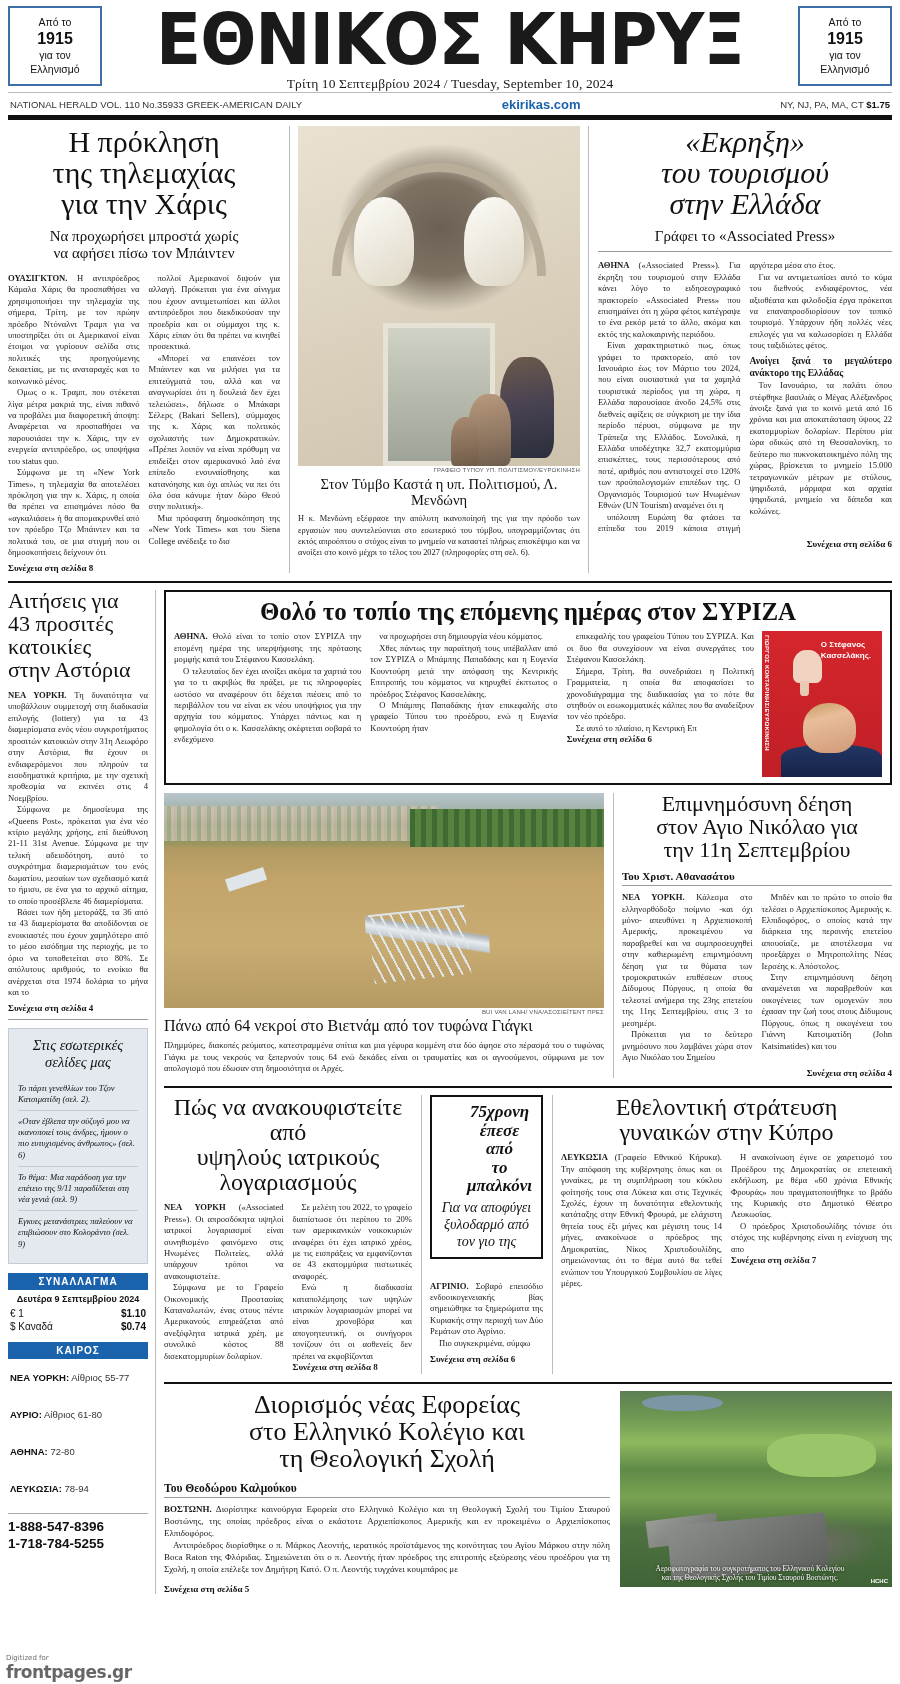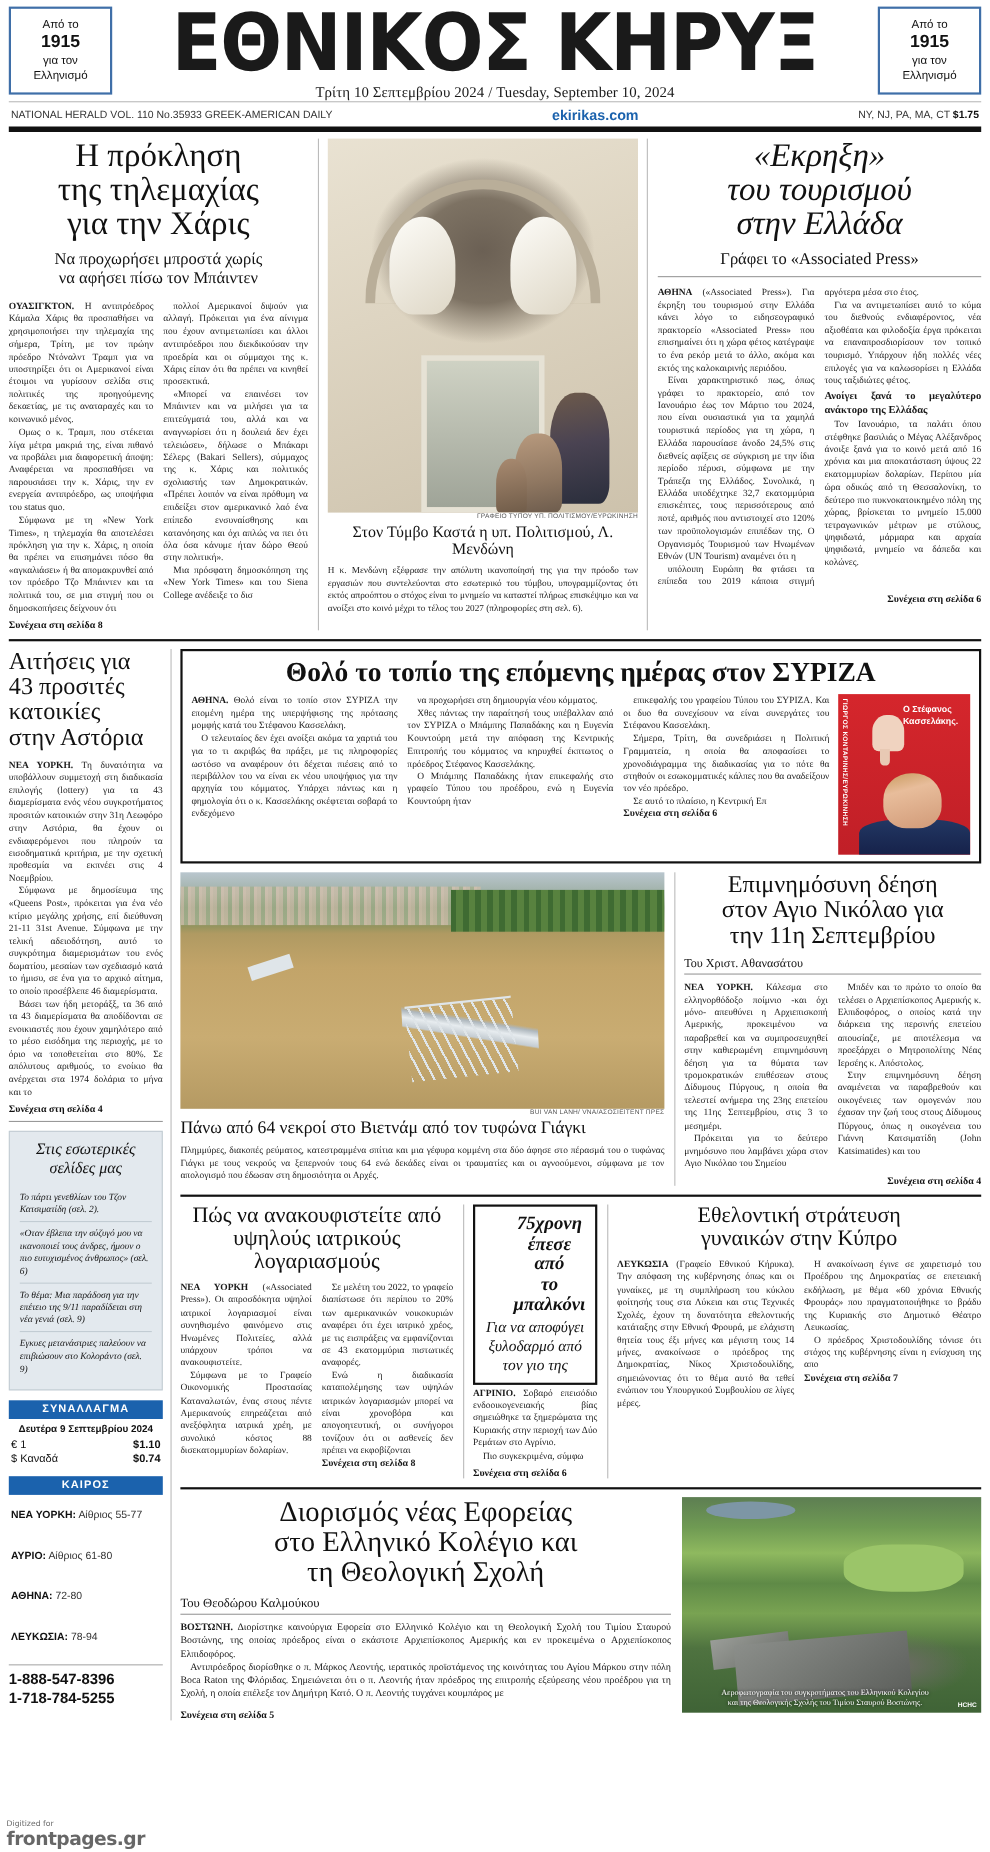--- a/index.html
+++ b/index.html
@@ -42,23 +42,23 @@
   }
   .infobar .site { color: #1b62ad; font-weight: bold; font-size: 13px; }
   .infobar .price { font-weight: bold; color: #111; }
   .rule-thick { height: 5px; background: #111; margin-bottom: 6px; }
 
   
   .hl { font-family: "Liberation Serif", serif; font-weight: normal; text-align: center; line-height: 1.04; color: #111; }
   .hl-xl { font-size: 30px; }
   .hl-lg { font-size: 26px; }
   .hl-md { font-size: 22px; }
-  .hl-sm { font-size: 20px; }
+  .hl-sm { font-size: 24px; }
   .deck { text-align: center; font-size: 15px; line-height: 1.18; margin-top: 8px; color: #111; }
-  .byline { font-size: 11px; font-weight: normal; border-bottom: 1px solid #999; padding-bottom: 3px; margin-bottom: 6px; }
+  .byline { font-size: 11px; font-weight: bold; border-bottom: 1px solid #999; padding-bottom: 3px; margin-bottom: 6px; }
   .body-txt { font-size: 8.6px; line-height: 1.33; text-align: justify; color: #1a1a1a; hyphens: auto; }
   .body-txt p { text-indent: 9px; margin: 0; }
   .body-txt p:first-child { text-indent: 0; }
   .body-txt b { font-weight: bold; }
   .cols2 { column-count: 2; column-gap: 9px; }
   .cols3 { column-count: 3; column-gap: 9px; }
   .jump { font-size: 9px; font-weight: bold; margin-top: 5px; }
   .credit { font-family: "Liberation Sans", sans-serif; font-size: 6px; color: #555; text-align: right; letter-spacing: 0.2px; padding: 1px 0; }
   .photo { background: #cfd8dc; position: relative; overflow: hidden; }
 
@@ -416,21 +416,21 @@
             <div class="hl-it" style="font-size:17px;margin-left:26px;">
               <div>75χρονη</div>
               <div>έπεσε από</div>
               <div>το μπαλκόνι</div>
             </div>
             <div style="text-align:center; font-style:italic; font-size:14px; line-height:1.2; margin-top:5px;">
               <div>Για να αποφύγει</div>
               <div>ξυλοδαρμό από τον γιο της</div>
             </div>
           </div>
-          <div class="body-txt" style="margin-top:2px;">
+          <div class="body-txt" style="margin-top:22px;">
             <p><b>ΑΓΡΙΝΙΟ.</b> Σοβαρό επεισόδιο ενδοοικογενειακής βίας σημειώθηκε τα ξημερώματα της Κυριακής στην περιοχή των Δύο Ρεμάτων στο Αγρίνιο.</p>
             <p>Πιο συγκεκριμένα, σύμφω</p>
           </div>
           <div class="jump">Συνέχεια στη σελίδα 6</div>
         </div>
 
         <div class="cell-b" style="flex:1;">
           <div class="hl hl-sm">
             <div>Εθελοντική στράτευση</div>
             <div>γυναικών στην Κύπρο</div>

